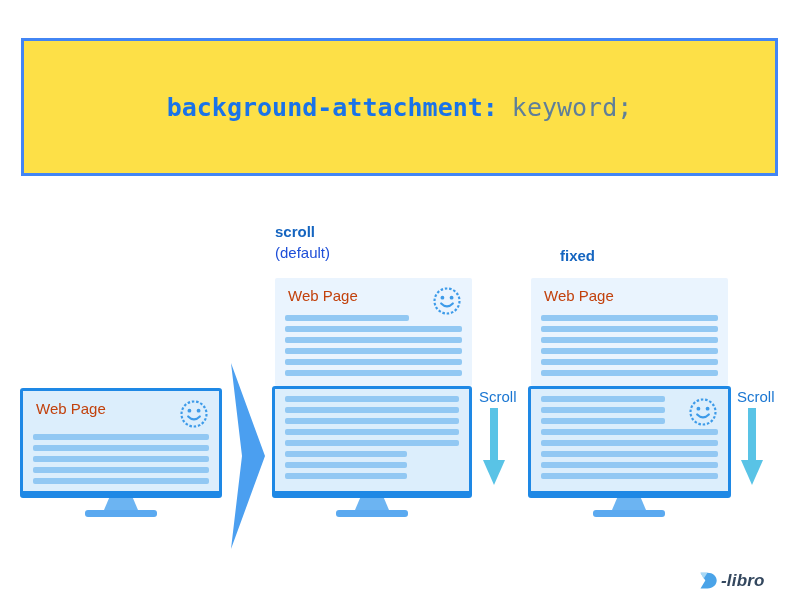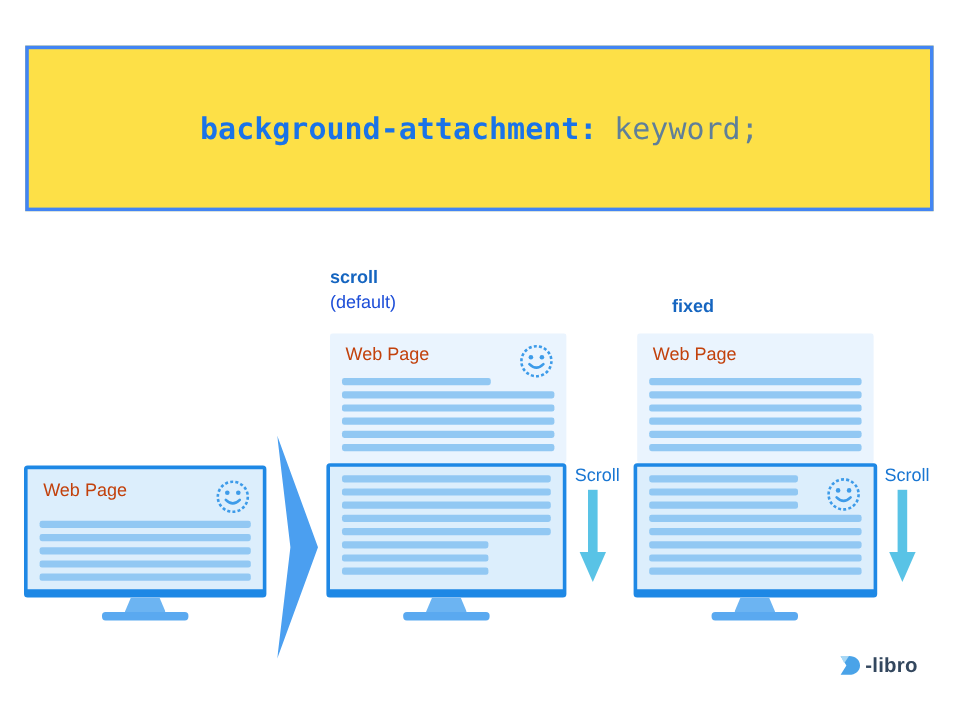--- a/index.html
+++ b/index.html
@@ -151,19 +151,19 @@
 </div>
 <div class="abs neck" style="left:612px; top:498px;"></div>
 <div class="abs base" style="left:593px; top:510px;"></div>
 
 <div class="abs scroll-label" style="left:737px; top:388px;">Scroll</div>
 <svg class="abs" style="left:740px; top:408px;" width="24" height="78">
   <rect x="8" y="0" width="8" height="53" fill="#59c3e6"></rect>
   <polygon points="1,52 23,52 12,77" fill="#59c3e6"></polygon>
 </svg>
 
-<div class="abs logo" style="left:697px; top:544px;">
+<div class="abs logo" style="left:697px; top:570px;font-style:italic;">
   <svg width="21" height="21" viewBox="0 0 24 24">
     <path d="M4 3 h8 c6.2 0 10.5 3.9 10.5 9 S18.2 21 12 21 H4 l5.5 -9 Z" fill="#4aa3e8"></path>
     <path d="M4 3 h8 l-4.5 7 Z" fill="#a8d8f5"></path>
   </svg>
   <span class="logo-text">-libro</span>
 </div>
 
 </body></html>

